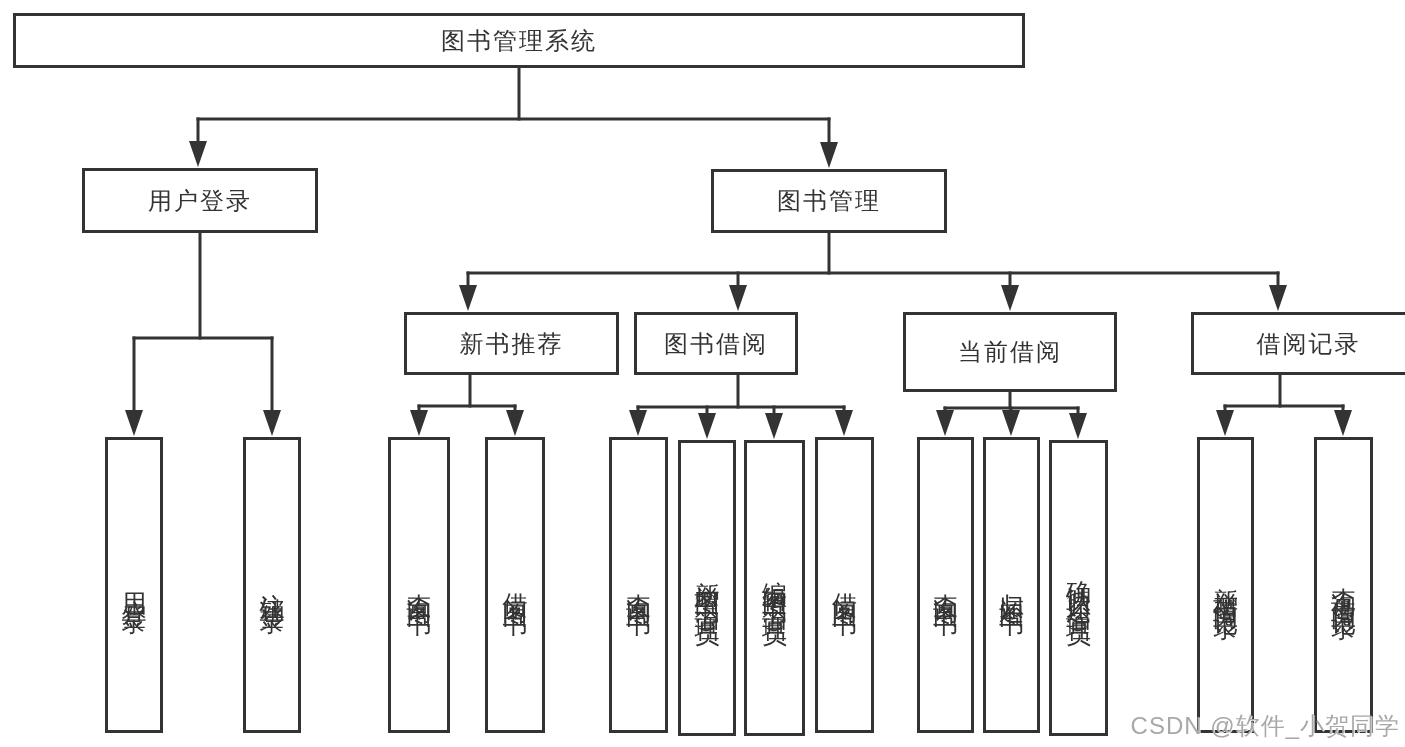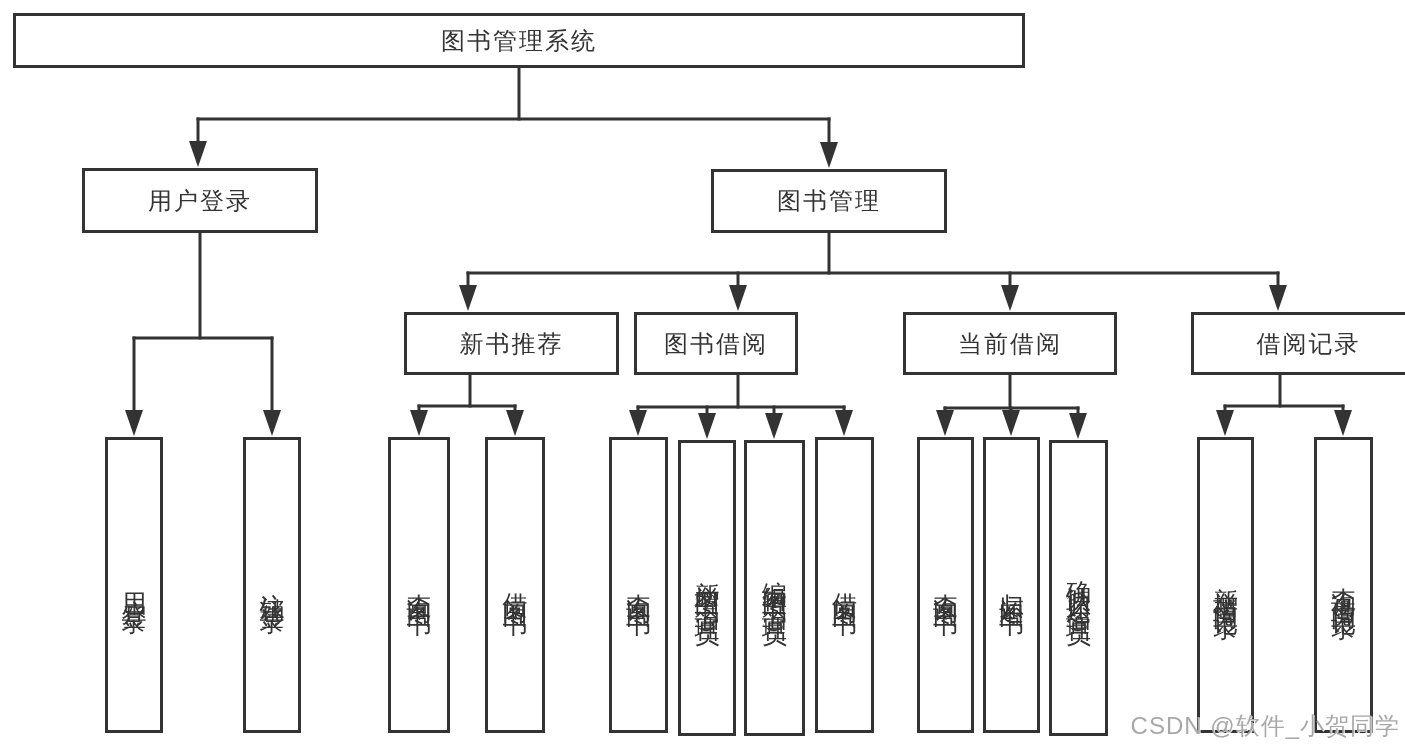--- a/index.html
+++ b/index.html
@@ -132,21 +132,21 @@
     </g>
   </svg>
 
   <div class="box hbox" style="left:13px;top:13px;width:1012px;height:55px;">图书管理系统</div>
 
   <div class="box hbox" style="left:82px;top:168px;width:236px;height:65px;">用户登录</div>
   <div class="box hbox" style="left:711px;top:169px;width:236px;height:64px;">图书管理</div>
 
   <div class="box hbox" style="left:363px;top:312px;width:215px;height:63px;margin-left:41px;">新书推荐</div>
   <div class="box hbox" style="left:634px;top:312px;width:164px;height:63px;">图书借阅</div>
-  <div class="box hbox" style="left:903px;top:312px;width:214px;height:63px;">当前借阅</div>
+  <div class="box hbox" style="left:903px;top:312px;width:214px;height:80px;">当前借阅</div>
   <div class="box hbox" style="left:1173px;top:312px;width:235px;height:63px;margin-left:18px;">借阅记录</div>
 
   <div class="box vbox" style="left:105px;top:437px;width:58px;height:296px;">用户登录</div>
   <div class="box vbox" style="left:243px;top:437px;width:58px;height:296px;">注销登录</div>
 
   <div class="box vbox" style="left:388px;top:437px;width:62px;height:296px;">查询图书</div>
   <div class="box vbox" style="left:485px;top:437px;width:60px;height:296px;">借阅图书</div>
 
   <div class="box vbox" style="left:609px;top:437px;width:59px;height:296px;">查询图书</div>
   <div class="box vbox" style="left:678px;top:440px;width:58px;height:296px;">新增图书（管理员）</div>

